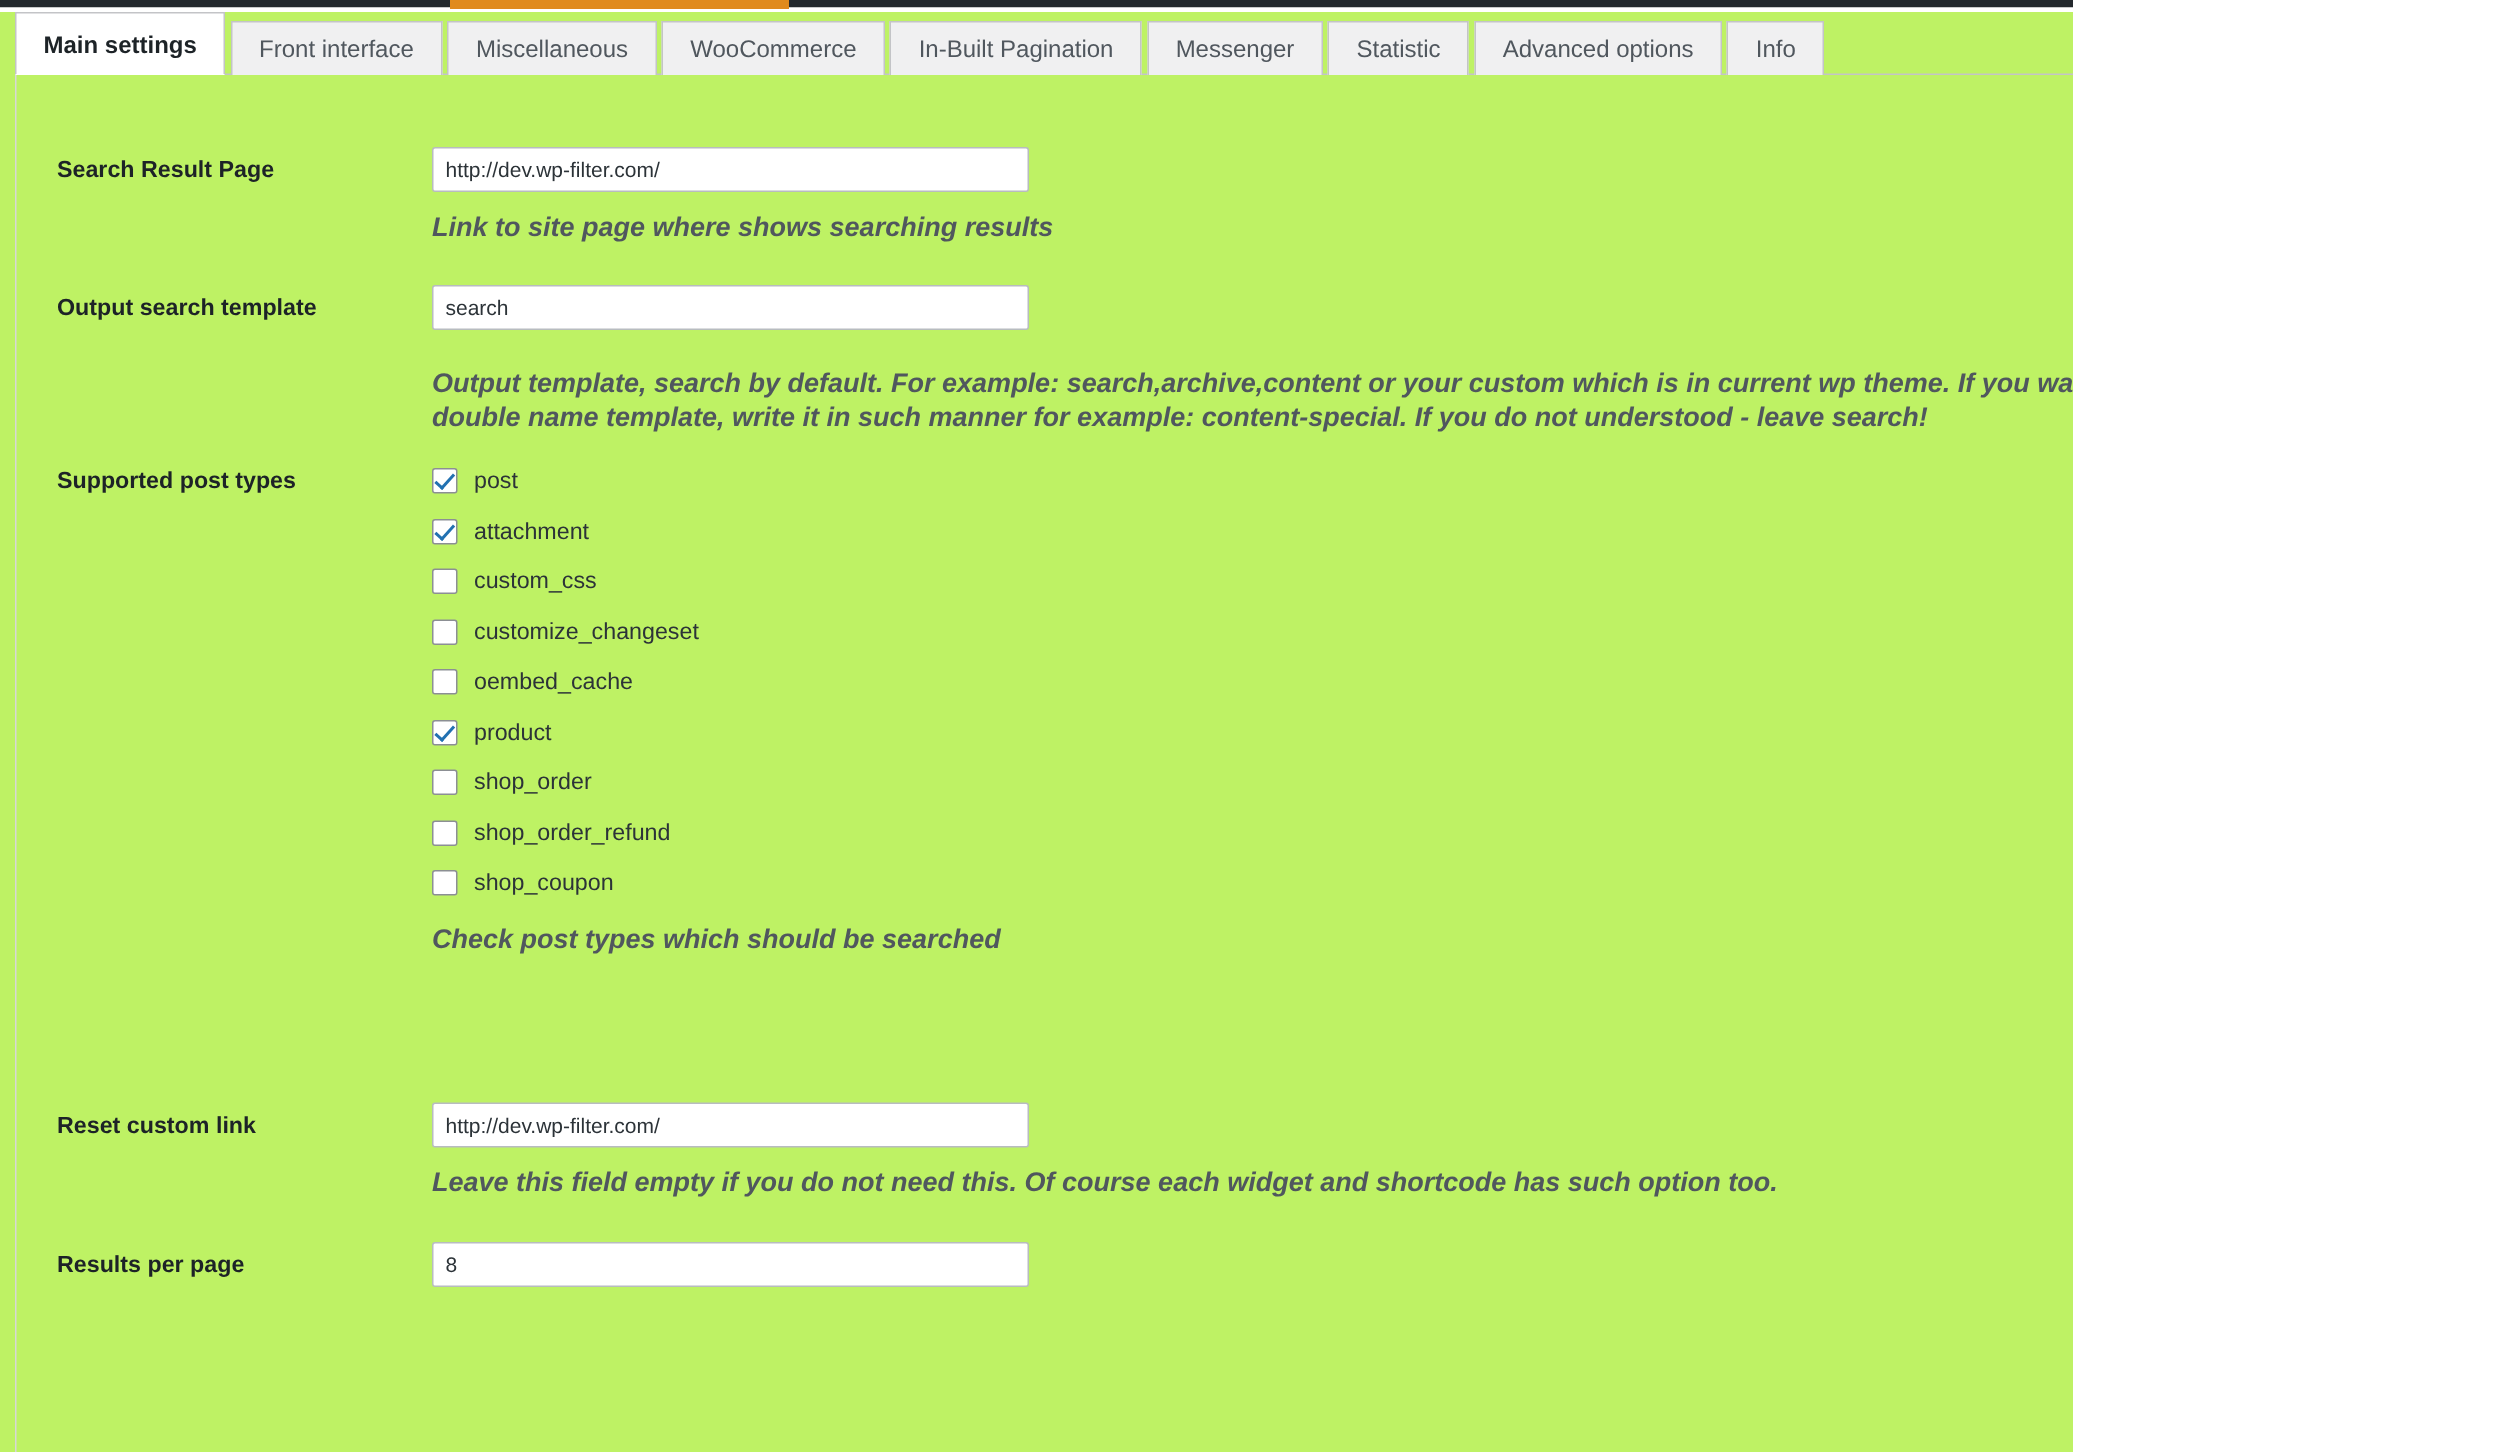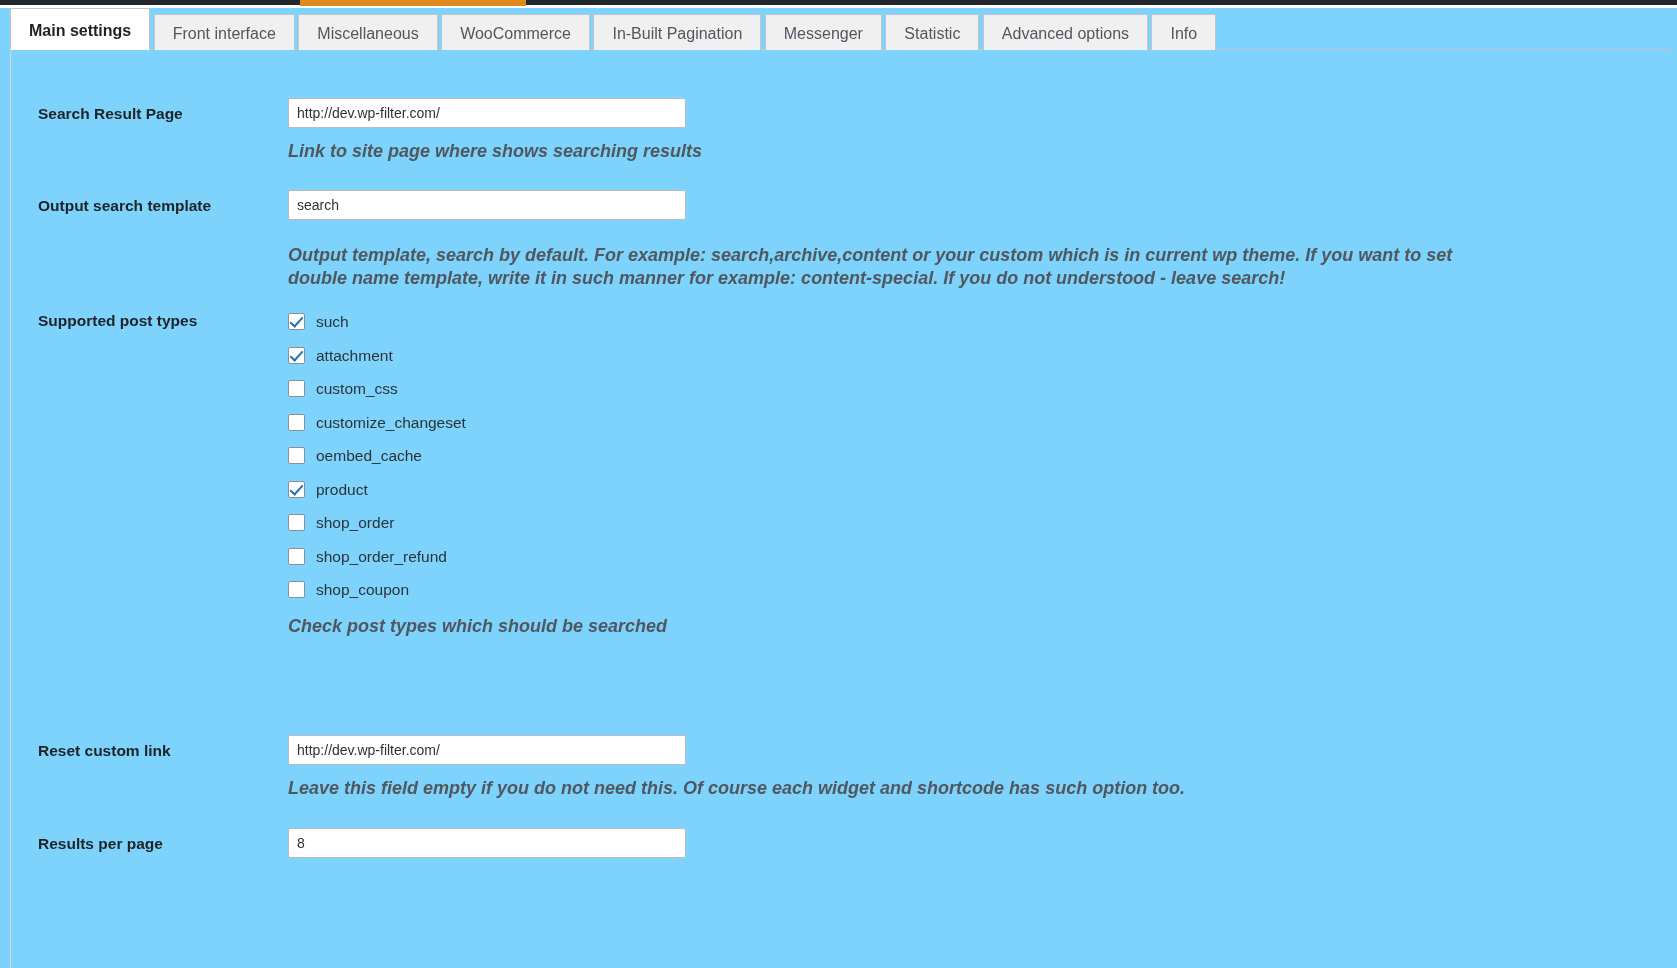--- a/index.html
+++ b/index.html
@@ -3,23 +3,23 @@
 <meta charset="utf-8">
 <style>
   html, body {
     margin: 0;
     padding: 0;
     background: #ffffff;
     font-family: "Liberation Sans", sans-serif;
   }
   #page {
     position: relative;
-    width: 1677px;
+    width: 1382px;
     height: 968px;
-    background: #7dd3fc;
+    background: #bef264;
     overflow: hidden;
   }
   
   .top-strip {
     position: absolute;
     top: 0; left: 0;
     width: 1677px;
     height: 8px;
     background: #ffffff;
   }
@@ -220,21 +220,21 @@
         <input class="text" type="text" value="search" style="">
         <div class="desc" style="margin-top:24px;">Output template, search by default. For example: search,archive,content or your custom which is in current wp theme. If you want to set double name template, write it in such manner for example: content-special. If you do not understood - leave search!</div>
       </div>
     </div>
 
     <div class="row">
       <div class="label" style="top:262px;">Supported post types</div>
       <div class="field-col" style="top:254px;">
 
         <div class="cb-line">
-          <span class="cb checked"></span><span class="cb-label">such</span>
+          <span class="cb checked"></span><span class="cb-label">post</span>
         </div>
         <div class="cb-line">
           <span class="cb checked"></span><span class="cb-label">attachment</span>
         </div>
         <div class="cb-line">
           <span class="cb"></span><span class="cb-label">custom_css</span>
         </div>
         <div class="cb-line">
           <span class="cb"></span><span class="cb-label">customize_changeset</span>
         </div>

